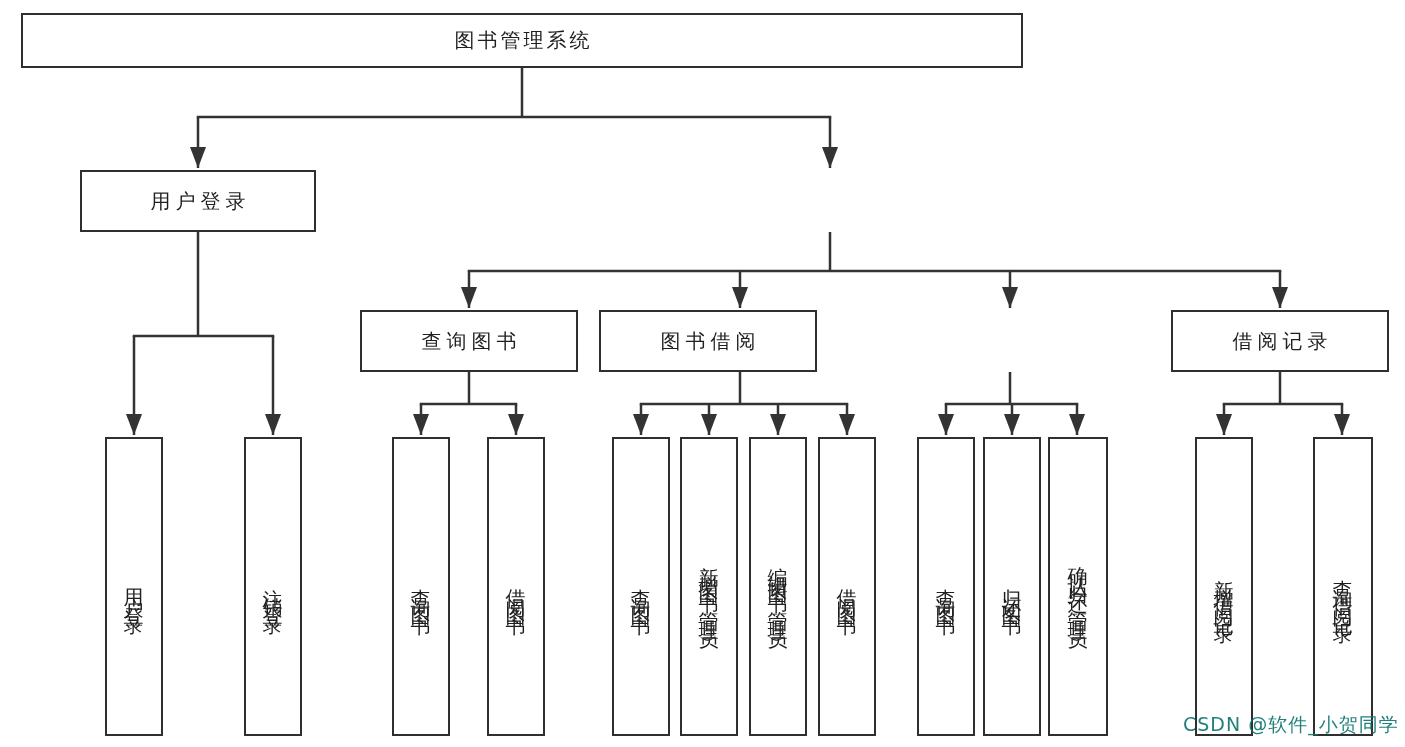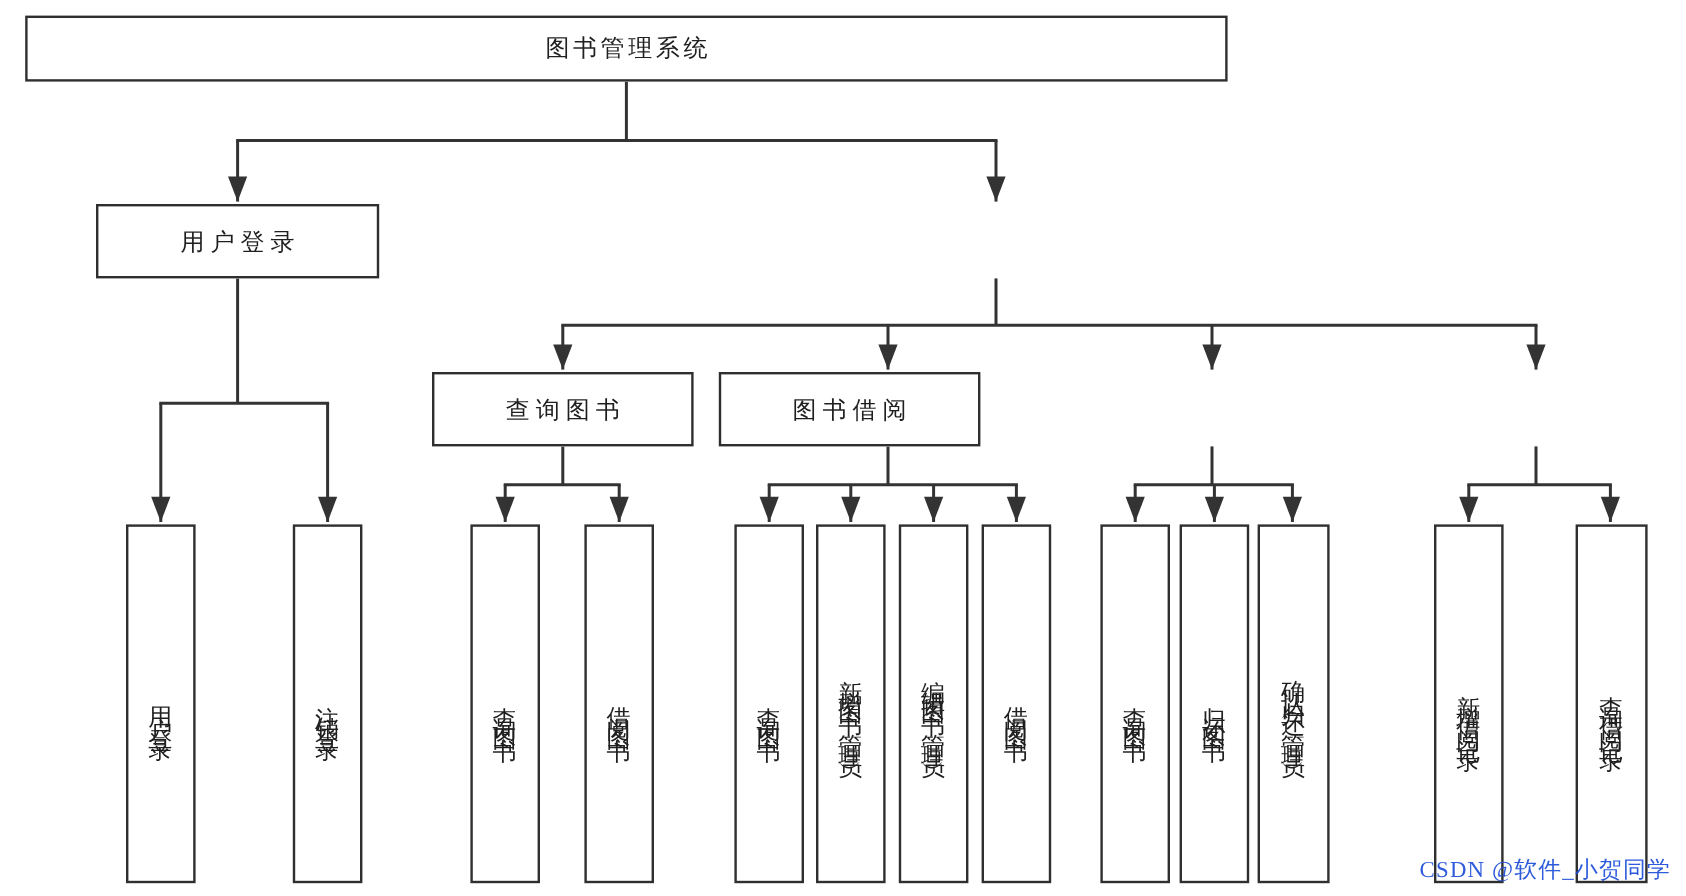--- a/index.html
+++ b/index.html
@@ -116,20 +116,23 @@
   <div class="node" style="left:80px;top:170px;width:236px;height:62px">
     <span class="hlabel">用户登录</span>
   </div>
 
   <div class="node" style="left:360px;top:310px;width:218px;height:62px">
     <span class="hlabel">查询图书</span>
   </div>
   <div class="node" style="left:599px;top:310px;width:218px;height:62px">
     <span class="hlabel">图书借阅</span>
   </div>
+  <div class="node" style="left:1171px;top:310px;width:218px;height:62px">
+    <span class="hlabel">借阅记录</span>
+  </div>
 
   <div class="node leaf" style="left:105px;top:437px;width:58px;height:299px">
     <span class="vlabel">用户登录</span>
   </div>
   <div class="node leaf" style="left:244px;top:437px;width:58px;height:299px">
     <span class="vlabel">注销登录</span>
   </div>
 
   <div class="node leaf" style="left:392px;top:437px;width:58px;height:299px">
     <span class="vlabel">查询图书</span>
@@ -161,14 +164,14 @@
     <span class="vlabel">确认归还（管理员）</span>
   </div>
 
   <div class="node leaf" style="left:1195px;top:437px;width:58px;height:299px">
     <span class="vlabel">新增借阅记录</span>
   </div>
   <div class="node leaf" style="left:1313px;top:437px;width:60px;height:299px">
     <span class="vlabel">查询借阅记录</span>
   </div>
 
-  <div id="watermark" style="color: #1d4ed8; font-family: Liberation Serif, serif;">CSDN @软件_小贺同学</div>
+  <div id="watermark" style="color: #0f766e;">CSDN @软件_小贺同学</div>
 </div>
 
 </body></html>

